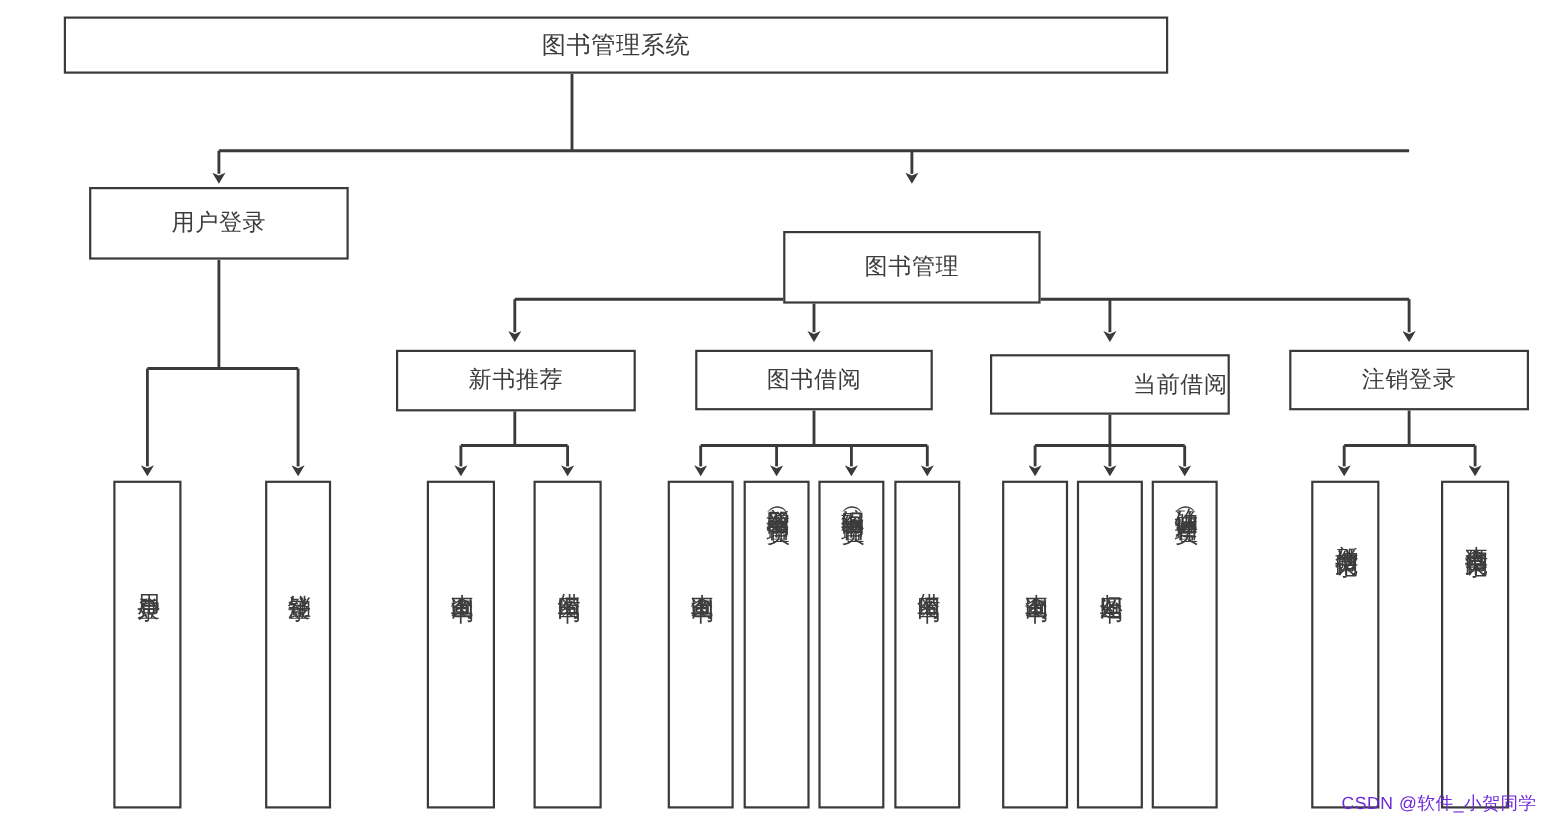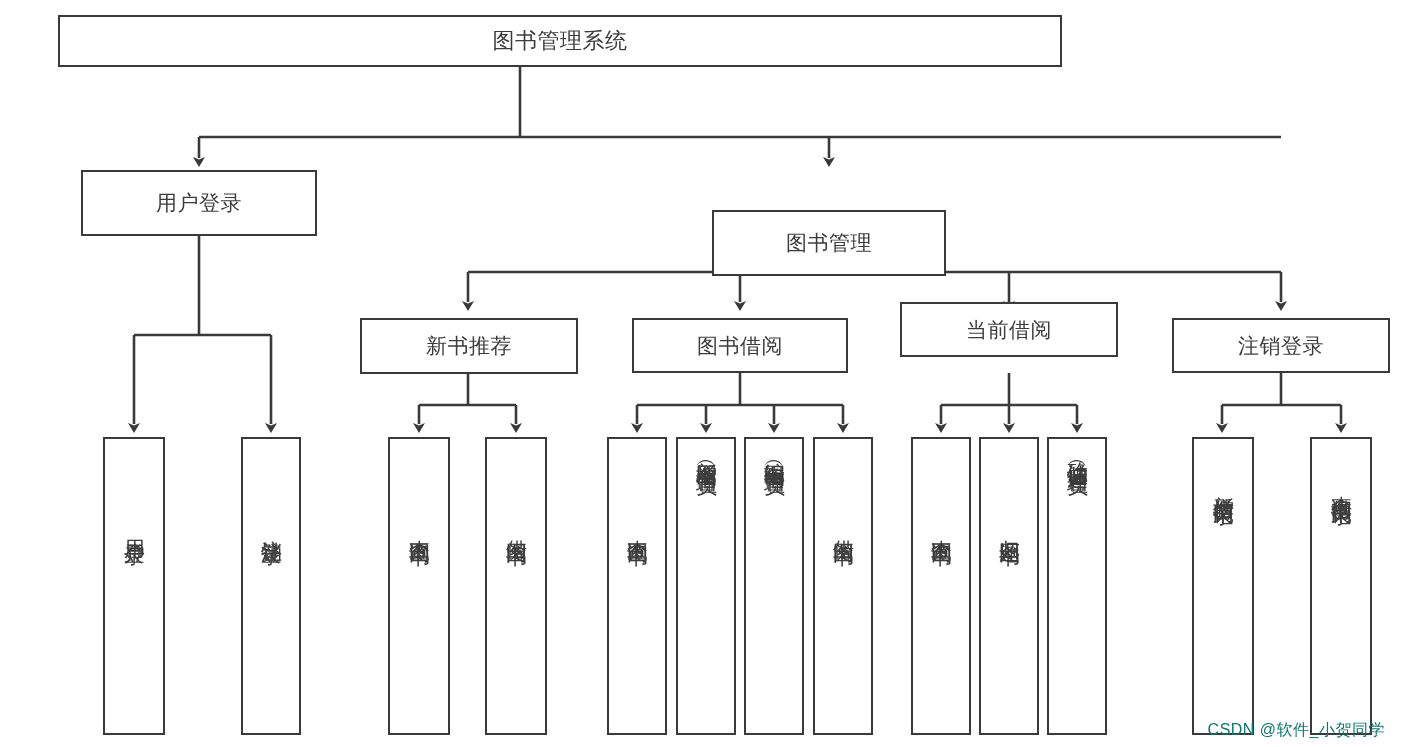--- a/index.html
+++ b/index.html
@@ -54,24 +54,24 @@
   .node.vert .label {
     writing-mode: vertical-rl;
     text-orientation: upright;
     font-size: 21px;
     line-height: 1.18;
     letter-spacing: 2px;
     white-space: nowrap;
   }
   .watermark {
     position: absolute;
-    right: 20px;
+    right: 8px;
     bottom: 6px;
     font-size: 16px;
-    color: #0f766e;
+    color: #6d28d9;
     z-index: 3;
     white-space: nowrap;
     letter-spacing: 0.5px;
   }
 </style>
 </head>
 <body>
 
 <div id="canvas">
 
@@ -135,21 +135,21 @@
   <div class="node horiz" style="left:712px; top:170px; width:234px; height:66px;margin-top:40px;">
     <span class="label">图书管理</span>
   </div>
 
   <div class="node horiz" style="left:360px; top:318px; width:218px; height:56px;">
     <span class="label">新书推荐</span>
   </div>
   <div class="node horiz" style="left:632px; top:318px; width:216px; height:55px;">
     <span class="label">图书借阅</span>
   </div>
-  <div class="node horiz" style="left:900px; top:302px; width:218px; height:55px;">
+  <div class="node horiz" style="left:900px; top:322px; width:218px; height:55px;justify-content:flex-end;">
     <span class="label">当前借阅</span>
   </div>
   <div class="node horiz" style="left:1172px; top:318px; width:218px; height:55px;">
     <span class="label">注销登录</span>
   </div>
 
   <div class="node vert" style="left:103px; top:437px; width:62px; height:298px; padding-top:84px;">
     <span class="label">用户登录</span>
   </div>
   <div class="node vert" style="left:241px; top:437px; width:60px; height:298px; padding-top:84px;">

